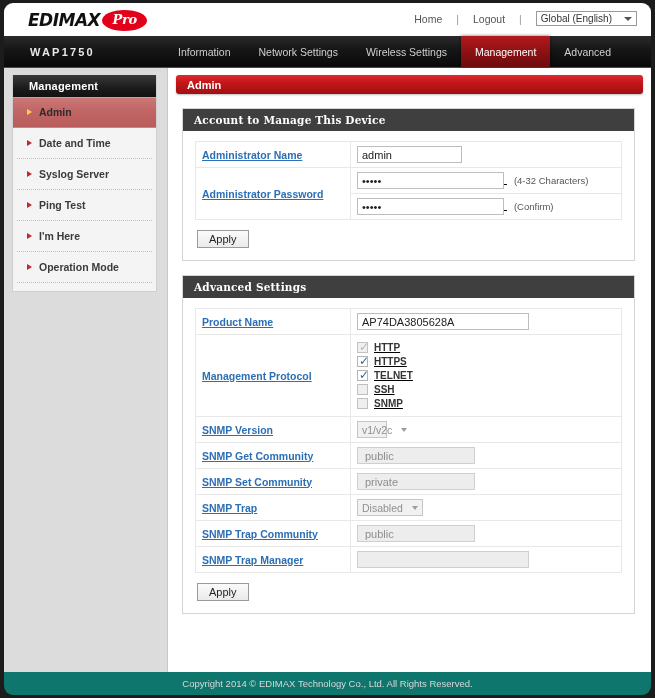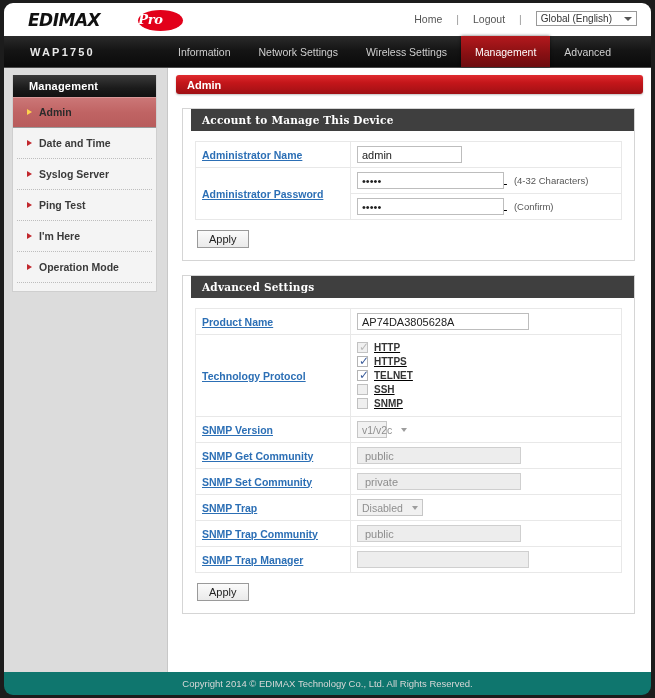--- a/index.html
+++ b/index.html
@@ -17,32 +17,32 @@
 
   
   .topbar{
     position:absolute;left:4px;top:3px;width:647px;height:33px;
     background:#ffffff;
     border-top-left-radius:9px;border-top-right-radius:9px;
     box-sizing:border-box;
   }
   .logo{
     position:absolute;left:24px;top:6px;height:22px;
-    display:flex;align-items:center;gap:36px;
+    display:flex;align-items:center;
   }
   .logo-text{
     font-family:"DejaVu Sans", sans-serif;
     font-weight:bold;font-size:17px;letter-spacing:-0.5px;
     color:#111;font-style:italic;
   }
   .logo-pro{
     position:relative;margin-left:2px;
     width:45px;height:21px;border-radius:50%;
     background:#e2001a;
-    display:flex;align-items:center;
+    display:flex;align-items:center;justify-content:center;
   }
   .logo-pro span{
     color:#fff;font-family:"DejaVu Serif", serif;font-style:italic;
     font-weight:bold;font-size:13px;letter-spacing:-0.3px;
     transform:translateY(-1px);
   }
   .topright{
     position:absolute;right:14px;top:8px;
     display:flex;align-items:center;gap:14px;
     font-size:10.5px;color:#555;
@@ -155,21 +155,20 @@
     background:#fff;
     box-sizing:border-box;
   }
   .panel-head{
     background:#3f3f3f;
     color:#fff;
     font-family:"DejaVu Serif", serif;
     font-weight:bold;font-size:10.5px;
     padding:5px 0 5px 11px;
     letter-spacing:.2px;
-    margin-left:8px;
   }
   .panel-body{padding:10px 12px 12px 12px;}
   table.form{
     width:100%;border-collapse:collapse;
     border:1px solid #e2e2e2;
     table-layout:fixed;
   }
   table.form td{
     border:1px solid #e8e8e8;
     padding:4px 6px;
@@ -189,21 +188,21 @@
     height:17px;line-height:17px;
     padding:0 4px;box-sizing:border-box;
     display:inline-block;vertical-align:middle;
   }
   .txt.disabled{
     background:#ededed;color:#8d8d8d;border-color:#cfcfcf;
   }
   .txt.w-name{width:105px;}
   .txt.w-pw{width:147px;}
   .txt.w-prod{width:172px;}
-  .txt.w-comm{width:164px;padding-left:7px;}
+  .txt.w-comm{width:118px;padding-left:7px;}
   .txt.w-trapmgr{width:172px;}
   .hint{
     color:#555;font-size:9.5px;margin-left:7px;
     display:inline-block;vertical-align:middle;
   }
   .sel{
     display:inline-flex;align-items:center;justify-content:space-between;
     border:1px solid #c6c6c6;background:#f1f1f1;color:#8f8f8f;
     height:17px;font-size:10.5px;padding:0 4px;box-sizing:border-box;
     gap:9px;vertical-align:middle;
@@ -351,21 +350,21 @@
         <div class="panel-body">
           <table class="form">
             <tbody>
                 <tr>
               <td class="lbl">Product Name</td>
               <td>
                 <span class="txt w-prod">AP74DA3805628A</span>
               </td>
             </tr>
             <tr>
-              <td class="lbl">Technology Protocol</td>
+              <td class="lbl">Management Protocol</td>
               <td>
                 <div class="cbrow">
                   <span class="cb on-dim">
                         <span class="tick">✓</span>
                       </span>
                   <span class="cblabel">HTTP</span>
                 </div>
                 <div class="cbrow">
                   <span class="cb">
                         <span class="tick">✓</span>

